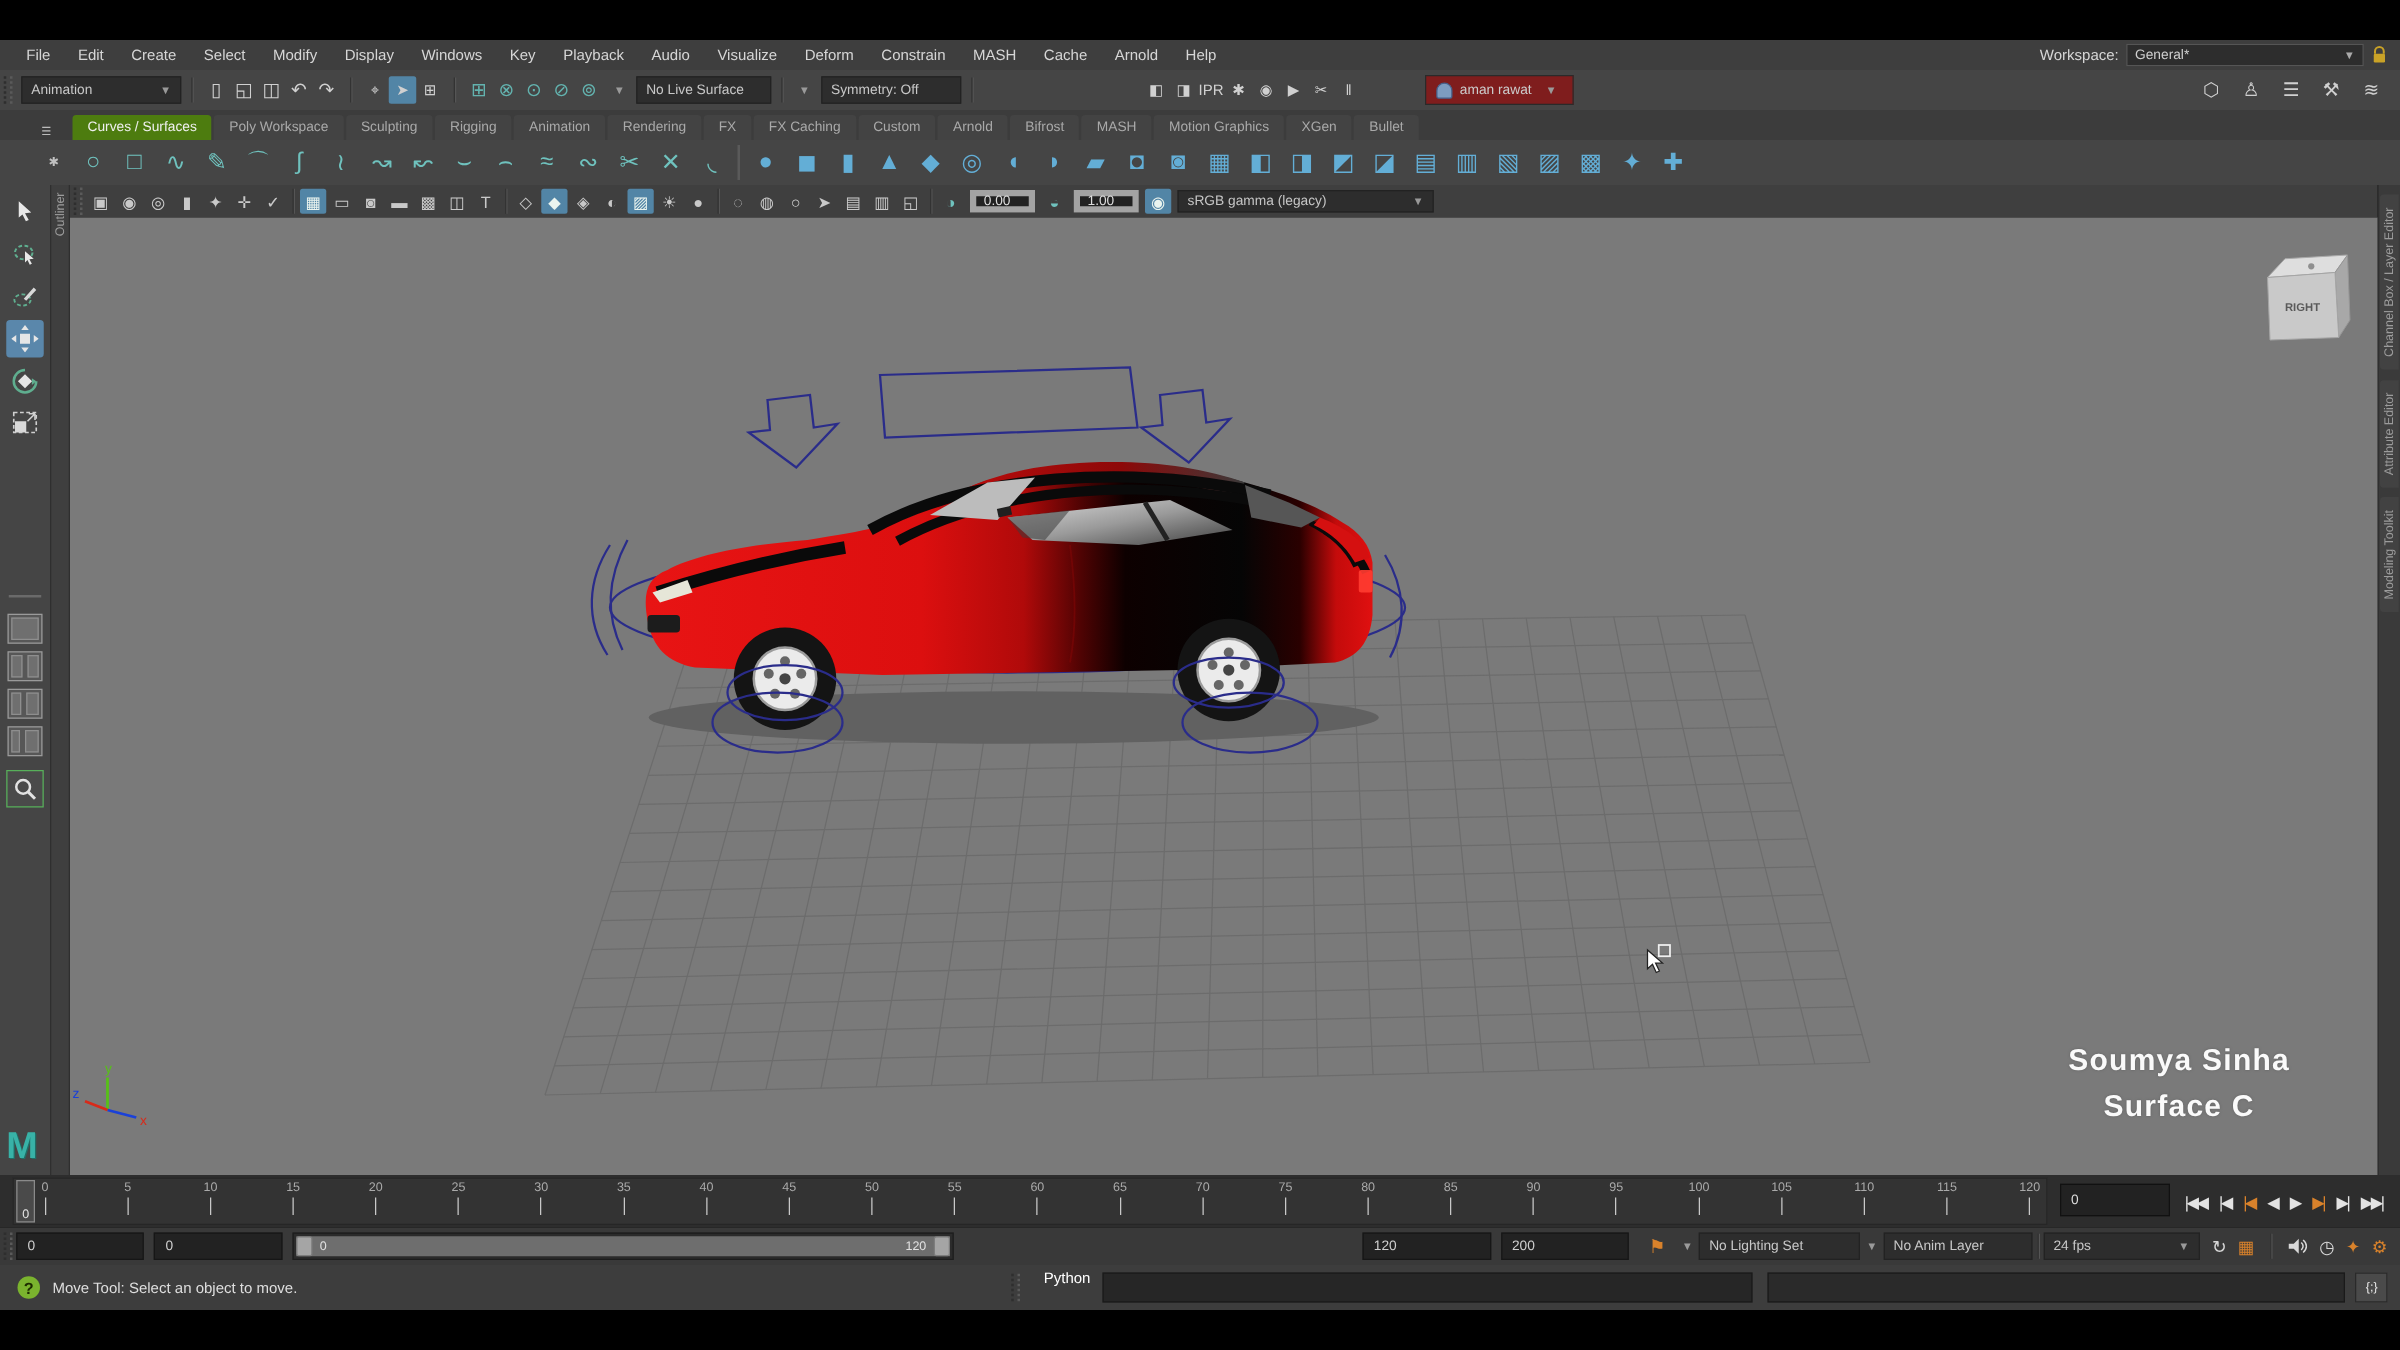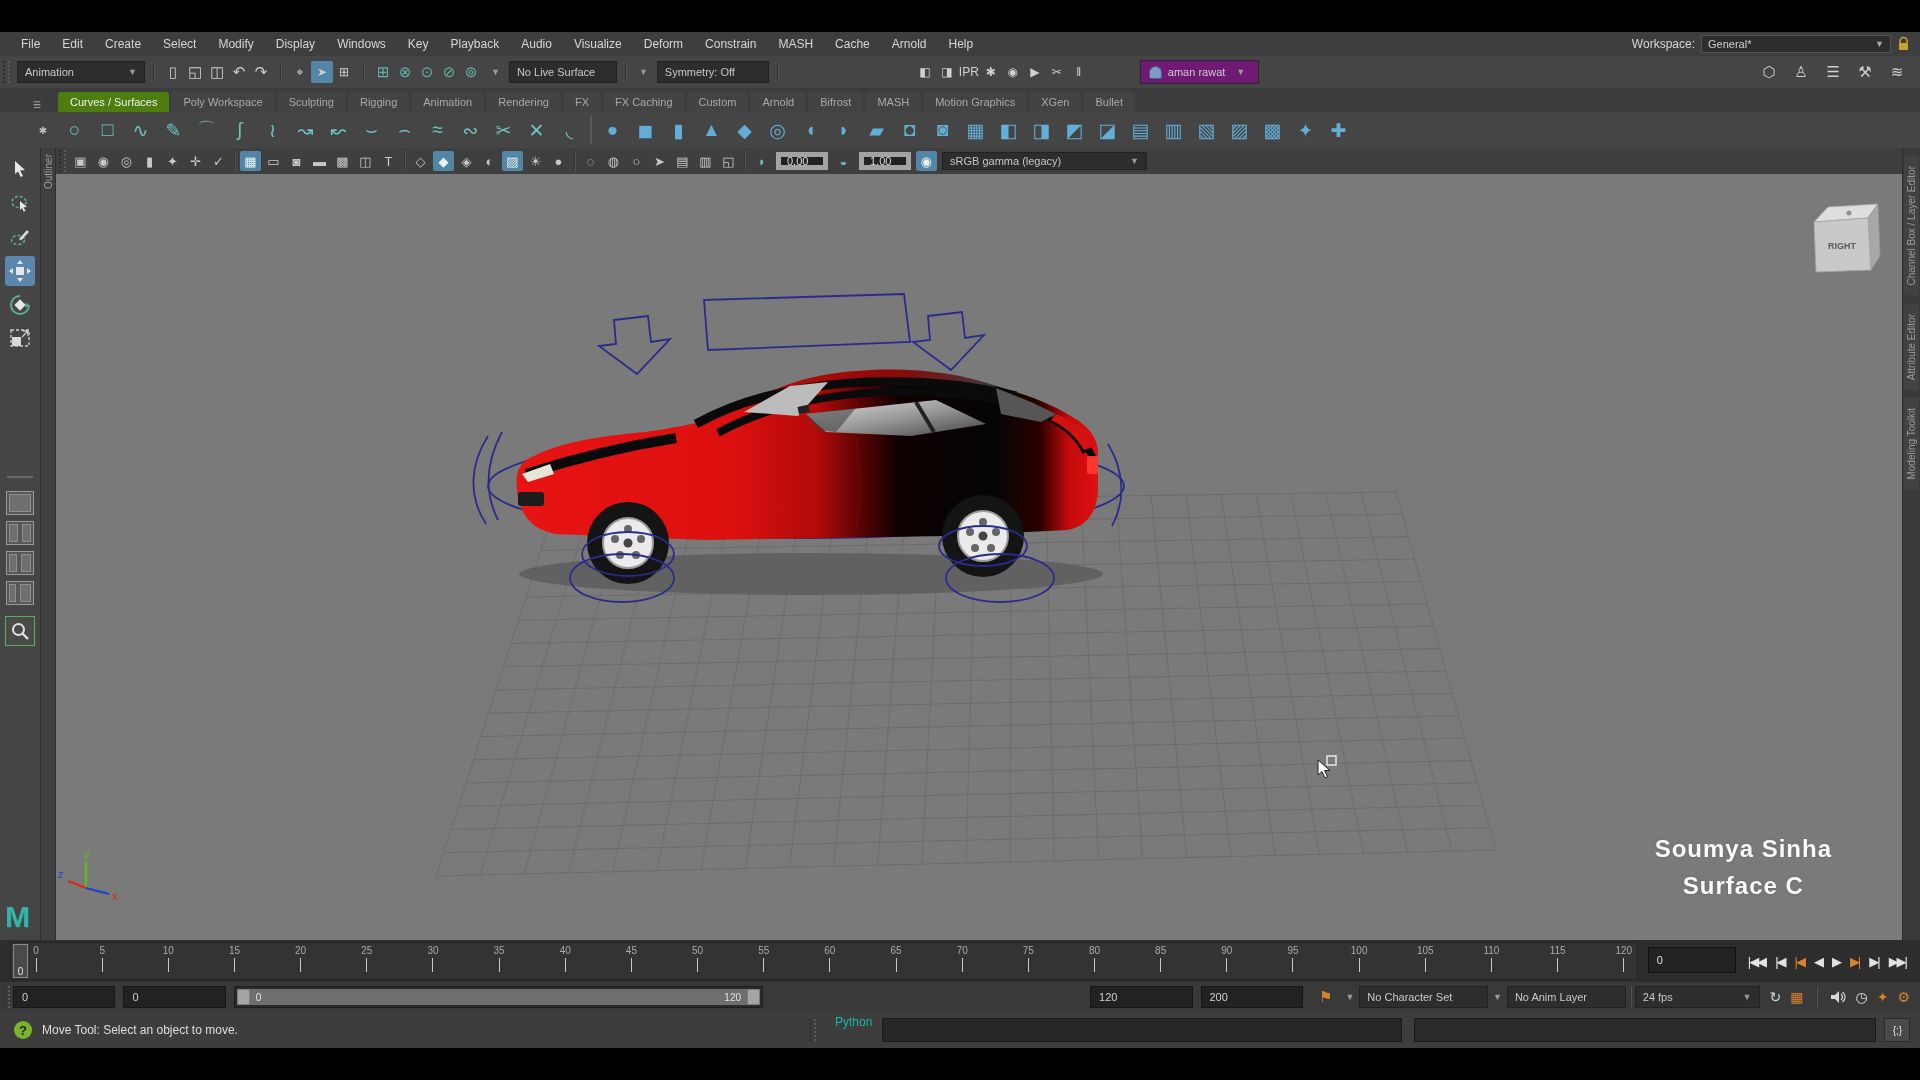--- a/index.html
+++ b/index.html
@@ -20,21 +20,21 @@
 
   #statusline { top:56px; left:0; width:1920px; height:32px; background:#454545; display:flex; align-items:center; gap:4px; font-size:11px; color:#ccc; }
   .grip { width:7px; height:22px; border-left:2px dotted #2e2e2e; border-right:2px dotted #5a5a5a; margin:0 3px; }
   .sep { width:1px; height:20px; background:#333; box-shadow:1px 0 0 #555; margin:0 4px; }
   .dd-box { height:22px; background:#2d2d2d; border:1px solid #222; color:#c8c8c8; display:flex; align-items:center; padding:0 7px; font-size:11px; }
   .dd-box .arrow { margin-left:auto; padding-left:8px; color:#999; font-size:9px; }
   .wicon { width:22px; height:22px; display:flex; align-items:center; justify-content:center; color:#d0d0d0; font-size:15px; }
   .wicon.sm { font-size:12px; }
   .wicon.active { background:#5285a6; border-radius:2px; }
   .ticon { width:22px; height:22px; display:flex; align-items:center; justify-content:center; color:#63b3af; font-size:15px; }
-  #user-chip { height:24px; display:flex; align-items:center; gap:6px; background:#701a75; border:1px solid #2a2a2a; padding:0 8px; margin-left:46px; }
+  #user-chip { height:24px; display:flex; align-items:center; gap:6px; background:#7f1d1d; border:1px solid #2a2a2a; padding:0 8px; margin-left:46px; }
   #user-chip .avatar { width:13px; height:13px; border-radius:50% 50% 2px 2px; background:#7d9cc0; border:1px solid #46608a; }
   #statusline .right-toggles { margin-left:auto; display:flex; gap:10px; padding-right:12px; color:#cfcfcf; }
 
   #shelf-tabs { top:88px; left:0; width:1920px; height:24px; background:#3c3c3c; display:flex; align-items:flex-end; font-size:11px; color:#a9a9a9; }
   #shelf-tabs .minicol { display:flex; flex-direction:column; align-items:center; width:26px; color:#bbb; font-size:9px; line-height:9px; margin:0 8px 2px 24px; }
   #shelf-tabs .tabs { display:flex; gap:2px; }
   #shelf-tabs .tabs span { padding:4px 12px 4px; background:#434343; border-radius:3px 3px 0 0; cursor:default; }
   #shelf-tabs .tabs span.active { background:#4d7c0f; color:#f0f0f0; }
 
   #shelf-icons { top:112px; left:0; width:1920px; height:36px; background:#454545; display:flex; align-items:center; }
@@ -101,21 +101,21 @@
   .mini-arrow { color:#9a9a9a; font-size:9px; margin:0 5px; }
   #fps-select { width:128px; }
   #range-row .tail-icons { display:flex; align-items:center; gap:9px; margin-left:10px; padding-right:10px; }
   .oicon { color:#d9822b; font-size:14px; }
   .gicon { color:#d6d6d6; font-size:14px; }
 
   
   #command-row { top:1012px; left:0; width:1920px; height:36px; background:#3d3d3d; display:flex; align-items:center; font-size:12px; color:#dedede; }
   #help-icon { width:18px; height:18px; border-radius:50%; background:#7ab32e; color:#1d2b00; font-weight:bold; font-size:13px; display:flex; align-items:center; justify-content:center; margin:0 10px 0 14px; }
   #help-area { width:806px; display:flex; align-items:center; }
-  #cmd-lang { margin:0 10px 16px 16px; color:#14b8a6; }
+  #cmd-lang { margin:0 10px 16px 16px; color:#ffffff; }
   #cmd-input { width:520px; height:24px; background:#262626; border:1px solid #1a1a1a; }
   #cmd-output { width:462px; height:24px; background:#2a2a2a; border:1px solid #1a1a1a; margin-left:12px; }
   #script-editor-btn { width:26px; height:24px; margin-left:8px; background:#4a4a4a; border:1px solid #2a2a2a; color:#e8e8e8; font-size:10px; display:flex; align-items:center; justify-content:center; }
 
   #bar-bottom-black { top:1048px; left:0; width:1920px; height:32px; background:#000; }
   #bar-top-black { top:0; left:0; width:1920px; height:32px; background:#000; }
 </style>
 </head>
 <body>
 
@@ -783,21 +783,21 @@
         <span class="spacer"></span>
         <span class="s">120</span>
         <span class="range-handle"></span>
       </div>
     </div>
     <div class="range-field" style="margin-left:327px">120</div>
     <div class="range-field">200</div>
     <span id="key-ticks-icon">⚑</span>
     <span class="mini-arrow">▼</span>
     <div class="dd-box" style="width:132px">
-      <span>No Character Set</span>
+      <span>No Lighting Set</span>
     </div>
     <span class="mini-arrow">▼</span>
     <div class="dd-box" style="width:122px">
       <span>No Anim Layer</span>
     </div>
     <div class="sep"></div>
     <div class="dd-box" id="fps-select">
       <span>24 fps</span>
       <span class="arrow">▼</span>
     </div>

